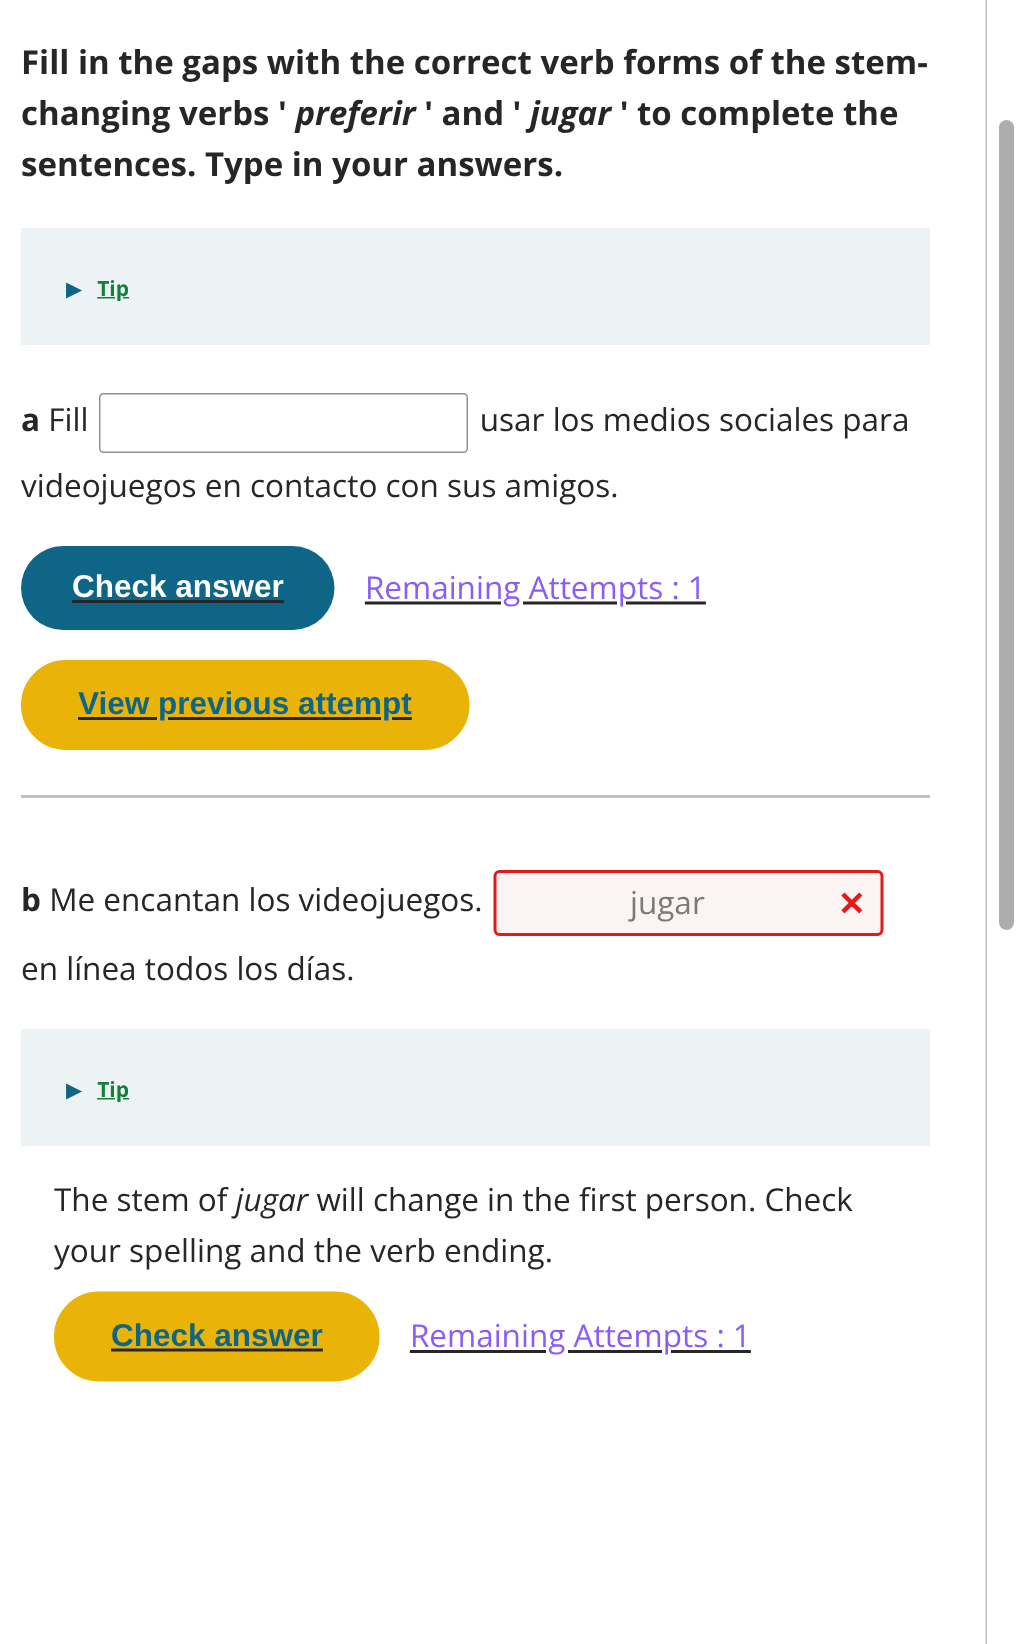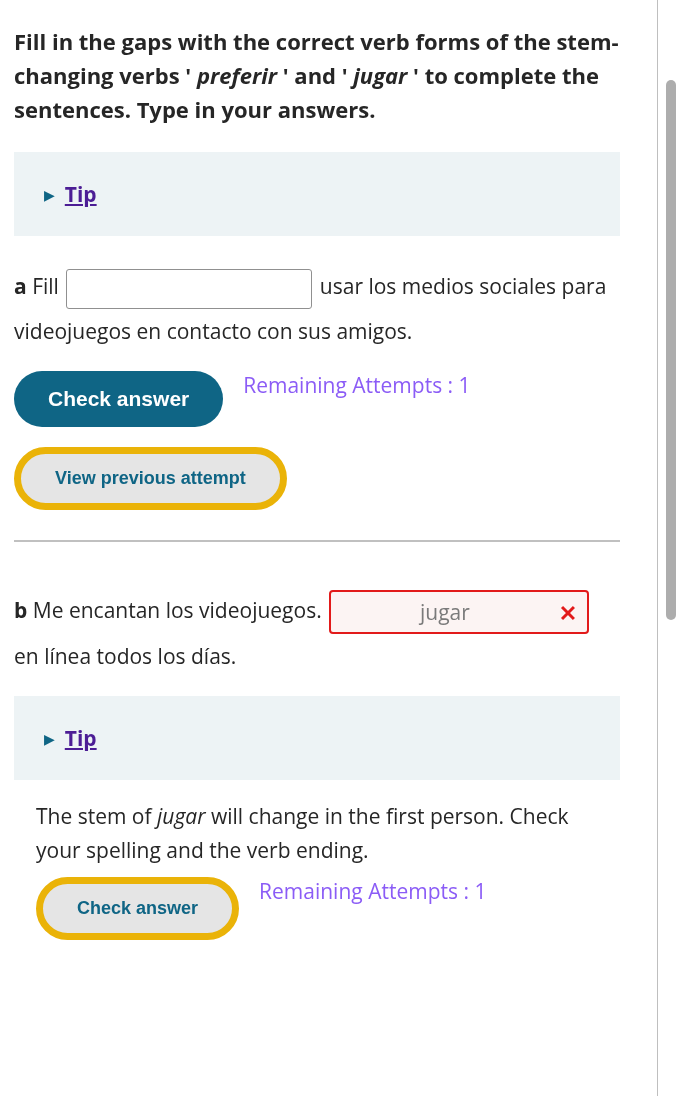--- a/index.html
+++ b/index.html
@@ -60,22 +60,22 @@
       align-items: center;
       gap: 10px;
       cursor: pointer;
     }
     .tip-arrow {
       color: #0f6585;
       font-size: 14px;
       display: inline-block;
     }
     .tip-label {
-      color: #4c1d95;
-      font-size: 21px;
+      color: #15803d;
+      font-size: 14px;
       font-weight: 700;
       text-decoration: underline;
     }
     .question-line {
       font-size: 21px;
       line-height: 2.1;
       margin-bottom: 18px;
     }
     .q-letter {
       font-weight: 700;
@@ -109,40 +109,42 @@
       color: #7a7a7a;
       font-size: 21px;
     }
     .wrong-x {
       color: #e21a1a;
       font-weight: 700;
       font-size: 22px;
     }
     .btn-row {
       display: flex;
+      align-items: center;
       flex-wrap: wrap;
       gap: 20px;
       margin-bottom: 20px;
+      text-decoration: underline;
     }
     .btn-solid {
       background: #0f6585;
       color: #fff;
       border: none;
       border-radius: 999px;
       font-size: 21px;
       font-weight: 700;
       padding: 16px 34px;
       cursor: pointer;
     }
     .btn-outline {
-      background: #e5e5e5;
+      background: #eab308;
       color: #0f6585;
-      border: 7px solid #eab308;
+      border: 4px solid #eab308;
       border-radius: 999px;
-      font-size: 18px;
+      font-size: 21px;
       font-weight: 700;
       padding: 14px 34px;
       cursor: pointer;
     }
     .attempts {
       font-size: 21px;
       color: #8b5cf6;
     }
     .divider {
       border: none;

